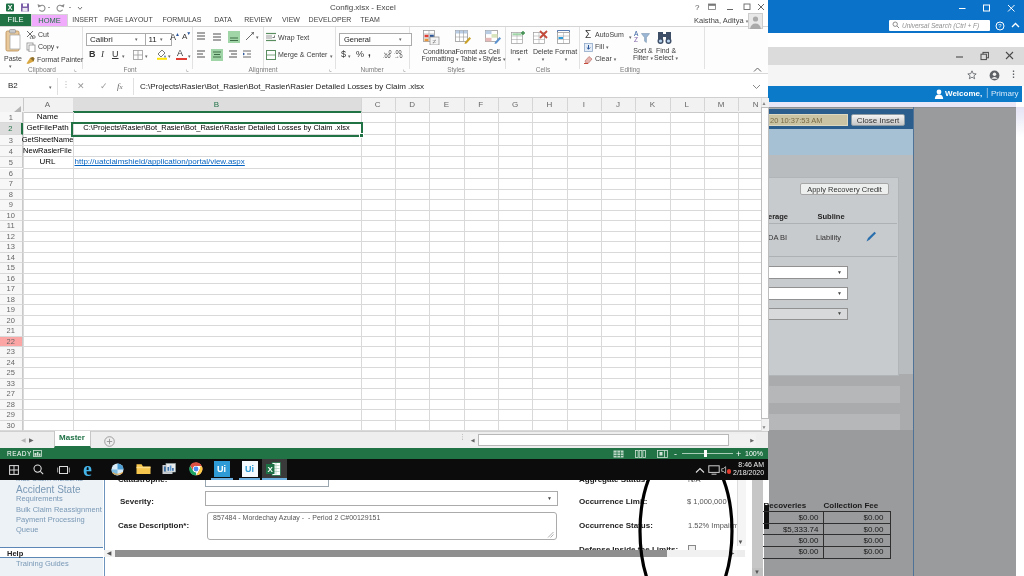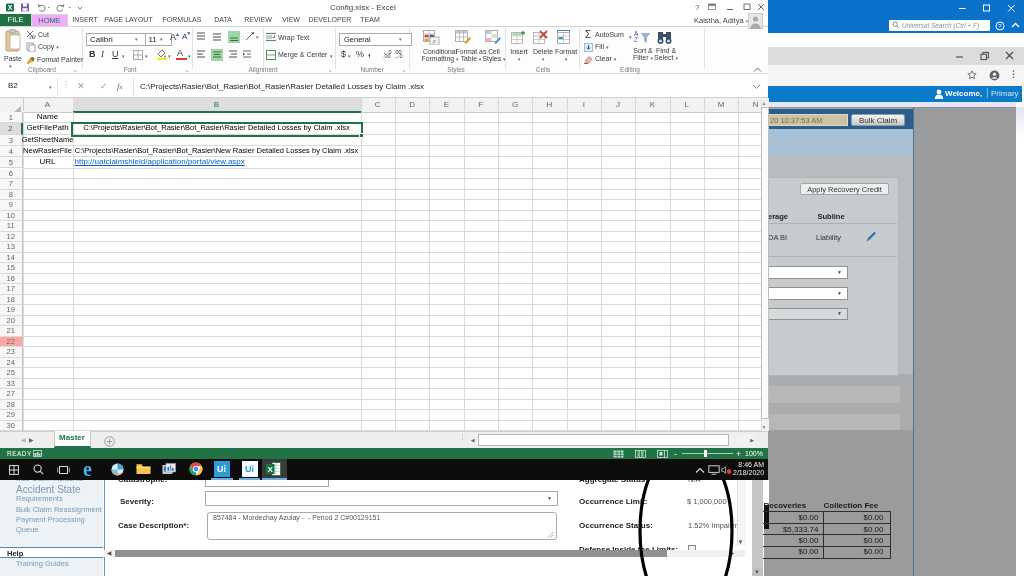--- a/index.html
+++ b/index.html
@@ -74,21 +74,21 @@
   <div class="abs" style="left:1.5px;top:106.5px;width:252px;height:469.5px;background:#9A9B9D;border-top:1px solid #8E9194;"></div>
 
   <div class="abs" style="left:6px;top:107.5px;width:144.5px;height:322.5px;background:#A9ABAD;"></div>
   <div class="abs" style="left:6px;top:155px;width:144.5px;height:218.5px;background:#B9BCBE;"></div>
   <div class="abs" style="left:6px;top:385.5px;width:131.5px;height:17px;background:#B5B7B9;"></div>
   <div class="abs" style="left:6px;top:413.5px;width:131.5px;height:16px;background:#B5B7B9;"></div>
 
   <div class="abs" style="left:6px;top:108.5px;width:144.5px;height:20px;background:#2B5E8C;"></div>
   <div class="abs" style="left:6px;top:114px;width:78px;height:9.5px;background:#CBC4A4;border:0.5px solid #DDD8C2;"></div>
   <div class="abs" style="left:8px;top:115.5px;font-size:7.5px;color:#7A6B45;">20 10:37:53 AM</div>
-  <div class="abs" style="left:89px;top:113.5px;width:52px;height:10.5px;background:linear-gradient(#F4F4F4,#C6C6C6);border:0.5px solid #8D9DA8;border-radius:2px;text-align:center;font-size:8px;color:#333;line-height:11px;">Bulk Claim</div>
+  <div class="abs" style="left:89px;top:113.5px;width:52px;height:10.5px;background:linear-gradient(#F4F4F4,#C6C6C6);border:0.5px solid #8D9DA8;border-radius:2px;text-align:center;font-size:8px;color:#333;line-height:11px;">Close Insert</div>
   <div class="abs" style="left:6px;top:128.5px;width:144.5px;height:26.5px;background:#A6C1D3;"></div>
 
   <div class="abs" style="left:6px;top:176.5px;width:129px;height:197px;background:#C8CBCD;border:1px solid #B2B5B7;"></div>
   <div class="abs" style="left:38px;top:182.5px;width:87px;height:10.5px;background:#EDEEEE;border:0.5px solid #A6A6A6;border-radius:2px;text-align:center;font-size:7.5px;color:#333;line-height:11px;">Apply Recovery Credit</div>
   <div class="abs" style="left:6px;top:211.5px;font-size:7.5px;font-weight:bold;color:#222;">erage</div>
   <div class="abs" style="left:55.5px;top:211.5px;font-size:7.5px;font-weight:bold;color:#222;">Subline</div>
   <div class="abs" style="left:6px;top:222.5px;width:129px;height:1px;background:#AEB1B3;"></div>
   <div class="abs" style="left:6px;top:232.5px;font-size:7.5px;color:#333;">DA BI</div>
   <div class="abs" style="left:54px;top:232.5px;font-size:7.5px;color:#333;">Liability</div>
   <svg class="abs" style="left:103px;top:230.5px;" width="12" height="12" viewBox="0 0 12 12">
@@ -564,21 +564,20 @@
   <div class="abs" style="left:22.5px;top:290.5px;width:738.0px;height:1px;background:#D9D9D9;"></div>
   <div class="abs" style="left:22.5px;top:301.0px;width:738.0px;height:1px;background:#D9D9D9;"></div>
   <div class="abs" style="left:22.5px;top:311.5px;width:738.0px;height:1px;background:#D9D9D9;"></div>
   <div class="abs" style="left:22.5px;top:322.0px;width:738.0px;height:1px;background:#D9D9D9;"></div>
   <div class="abs" style="left:22.5px;top:332.5px;width:738.0px;height:1px;background:#D9D9D9;"></div>
   <div class="abs" style="left:22.5px;top:14.5px;width:50.0px;height:10.3px;font-size:8px;color:#000;text-align:center;line-height:10.3px;white-space:nowrap;">Name</div>
   <div class="abs" style="left:22.5px;top:25.8px;width:50.0px;height:10.3px;font-size:8px;color:#000;text-align:center;line-height:10.3px;white-space:nowrap;">GetFilePath</div>
   <div class="abs" style="left:72.5px;top:25.8px;width:288.0px;height:10.3px;font-size:8px;color:#000;text-align:center;line-height:10.3px;white-space:nowrap;font-size:7.5px;">C:\Projects\Rasier\Bot_Rasier\Bot_Rasier\Rasier Detailed Losses by Claim .xlsx</div>
   <div class="abs" style="left:20.5px;top:37.1px;width:54.0px;height:10.3px;font-size:7.5px;color:#000;text-align:center;line-height:10.3px;white-space:nowrap;">GetSheetName</div>
   <div class="abs" style="left:20.5px;top:48.400000000000006px;width:54.0px;height:10.3px;font-size:7.5px;color:#000;text-align:center;line-height:10.3px;white-space:nowrap;">NewRasierFile</div>
-  <div class="abs" style="left:72.5px;top:48.400000000000006px;width:288.0px;height:10.3px;font-size:8px;color:#000;text-align:center;line-height:10.3px;white-space:nowrap;font-size:7.5px;">C:\Projects\Rasier\Bot_Rasier\Bot_Rasier\New Rasier Detailed Losses by Claim .xlsx</div>
   <div class="abs" style="left:22.5px;top:59.7px;width:50.0px;height:10.3px;font-size:8px;color:#000;text-align:center;line-height:10.3px;white-space:nowrap;">URL</div>
   <div class="abs" style="left:74.5px;top:59.7px;width:286.0px;height:10.3px;font-size:8px;color:#0563C1;text-align:left;line-height:10.3px;white-space:nowrap;text-decoration:underline;">http://uatclaimshield/application/portal/view.aspx</div>
   <div class="abs" style="left:71.0px;top:24.3px;width:288.0px;height:11.3px;border:2px solid #217346;background:transparent;"></div>
   <div class="abs" style="left:358.5px;top:35.1px;width:3.5px;height:3.5px;background:#217346;border:1px solid #fff;"></div>
   </div>
 
   <div class="abs" style="left:760.5px;top:97.5px;width:7.5px;height:333.5px;background:#F1F1F1;border-left:1px solid #E0E0E0;"></div>
   <div class="abs" style="left:761.5px;top:100px;font-size:5px;color:#888;">▲</div>
   <div class="abs" style="left:761px;top:107px;width:6px;height:310px;background:#FDFDFD;border:0.7px solid #BDBDBD;"></div>
   <div class="abs" style="left:761.5px;top:424px;font-size:5px;color:#888;">▼</div>

